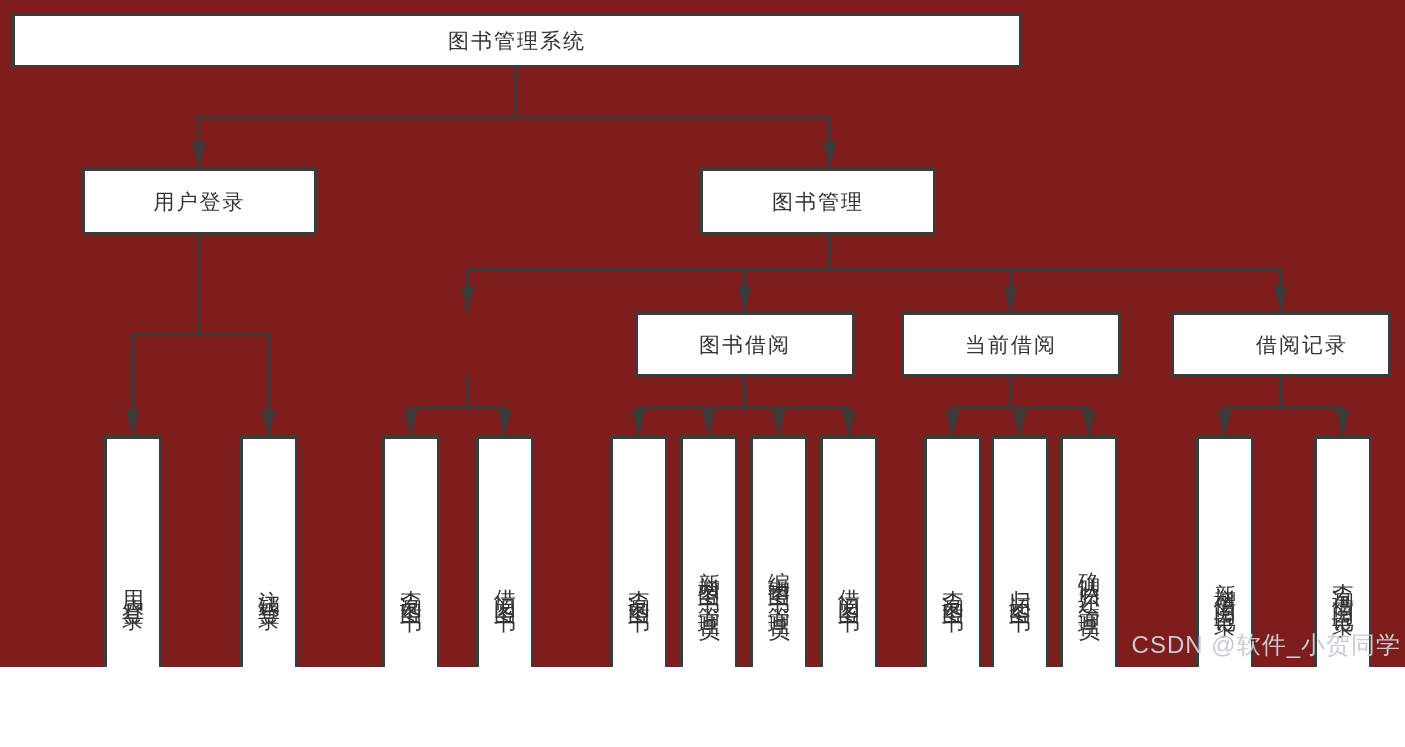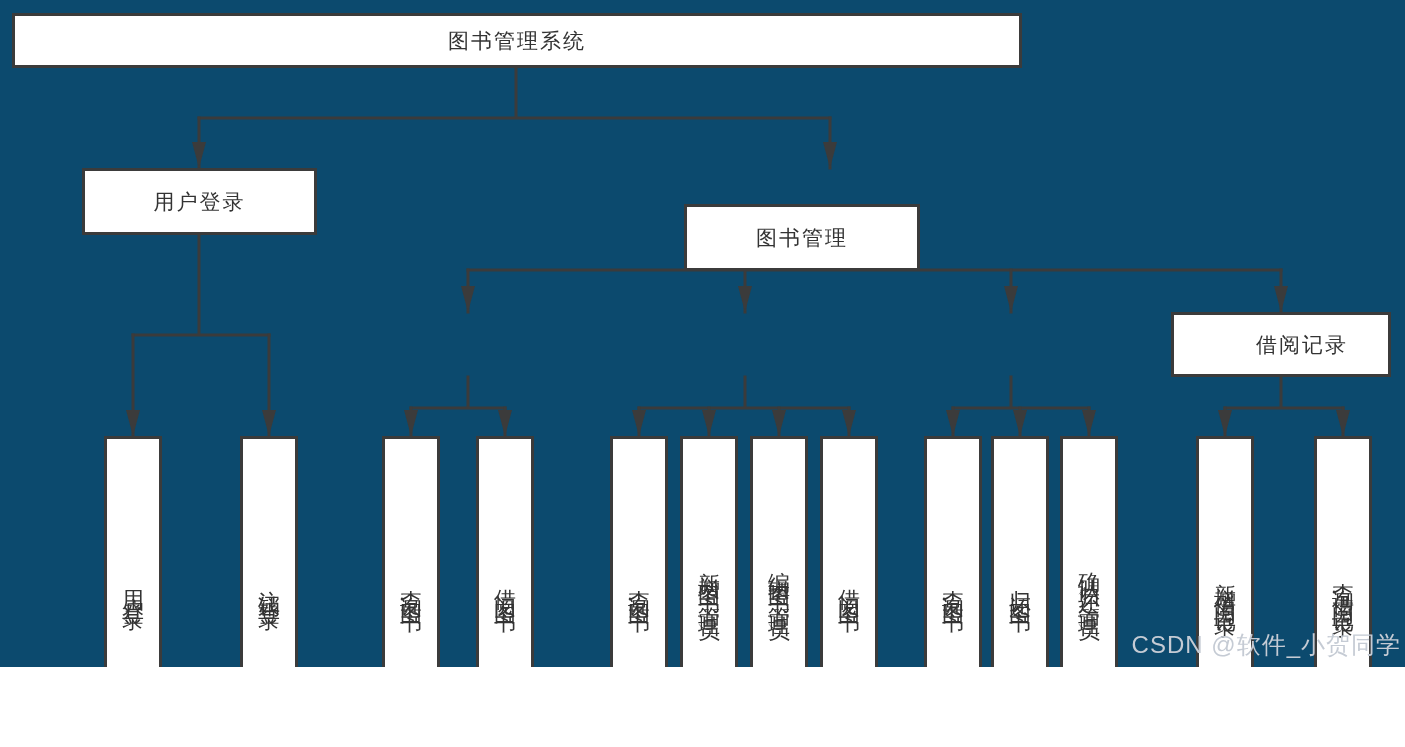--- a/index.html
+++ b/index.html
@@ -5,21 +5,21 @@
   html, body {
     margin: 0;
     padding: 0;
     background: #ffffff;
     font-family: "Liberation Sans", "DejaVu Sans", sans-serif;
   }
   .stage {
     position: relative;
     width: 1405px;
     height: 667px;
-    background: #0c4a6e;
+    background: #7f1d1d;
     overflow: hidden;
   }
   .connectors {
     position: absolute;
     left: 0;
     top: 0;
     z-index: 0;
   }
   .node {
     position: absolute;
@@ -46,21 +46,21 @@
   .v-label {
     writing-mode: vertical-rl;
     font-size: 22px;
     line-height: 1;
     letter-spacing: 7px;
     color: #333333;
     max-height: 288px;
   }
   .node.root   { left: 12px;  top: 13px;  width: 1010px; height: 55px; }
   .node.l2-a   { left: 82px;  top: 168px; width: 235px;  height: 67px; }
-  .node.l2-b   { left: 684px; top: 168px; width: 236px;  height: 67px; margin-top: 36px; }
+  .node.l2-b   { left: 700px; top: 168px; width: 236px;  height: 67px; }
   .node.l3     { top: 312px;  height: 65px; width: 220px; }
   .node.l3-a   { left: 358px; }
   .node.l3-b   { left: 635px; }
   .node.l3-c   { left: 901px; }
   .node.l3-d   { left: 1171px; padding-left: 42px; }
   .leaf-1  { left: 104px; }
   .leaf-2  { left: 240px; }
   .leaf-3  { left: 382px; }
   .leaf-4  { left: 476px; }
   .leaf-5  { left: 610px; }
@@ -135,20 +135,26 @@
     <span class="h-label">图书管理系统</span>
   </div>
 
   <div class="node l2-a">
     <span class="h-label">用户登录</span>
   </div>
   <div class="node l2-b">
     <span class="h-label">图书管理</span>
   </div>
 
+  <div class="node l3 l3-b">
+    <span class="h-label">图书借阅</span>
+  </div>
+  <div class="node l3 l3-c">
+    <span class="h-label">当前借阅</span>
+  </div>
   <div class="node l3 l3-d">
     <span class="h-label">借阅记录</span>
   </div>
 
   <div class="node leaf leaf-1">
     <span class="v-label">用户登录</span>
   </div>
   <div class="node leaf leaf-2">
     <span class="v-label">注销登录</span>
   </div>

